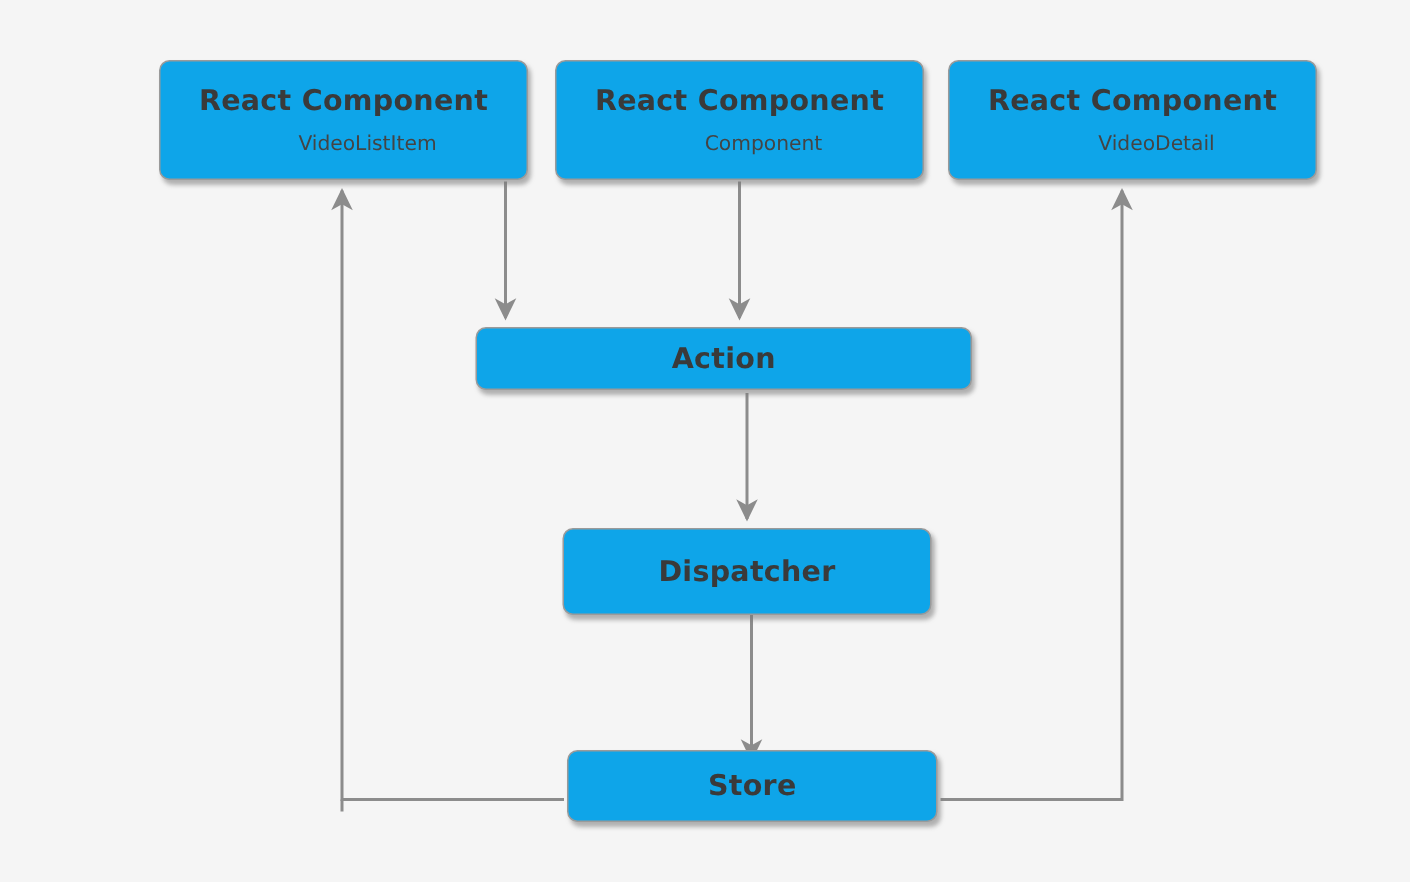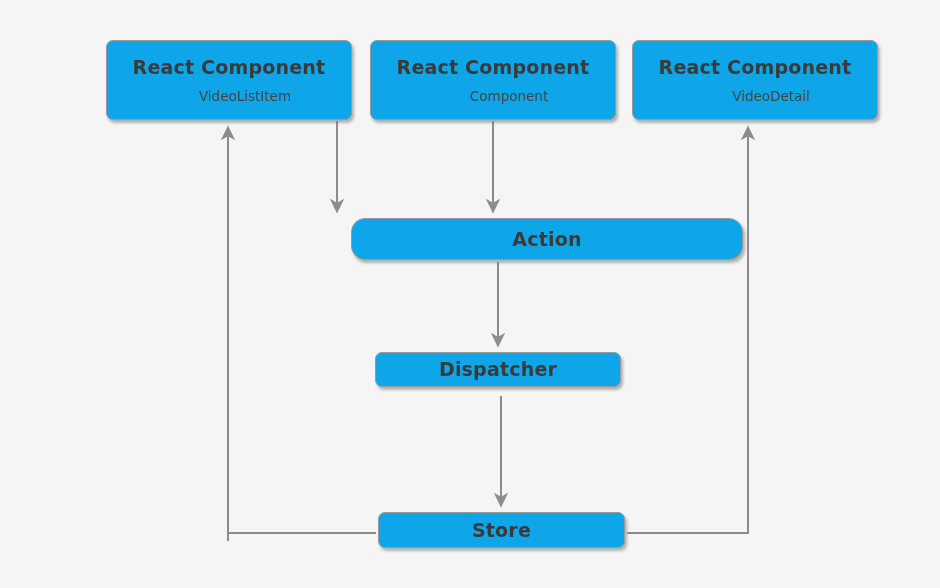--- a/index.html
+++ b/index.html
@@ -59,23 +59,23 @@
     font-weight: bold;
     font-size: 19px;
     color: #3a3a3a;
   }
 
   
   #node-videolistitem { left: 106px; top: 40px;  width: 246px; height: 80px; }
   #node-searchbar     { left: 370px; top: 40px;  width: 246px; height: 80px; }
   #node-videodetail   { left: 632px; top: 40px;  width: 246px; height: 80px; }
 
-  #node-action     { left: 351px; top: 218px; width: 392px; height: 42px; border-radius: 14px; }
-  #node-dispatcher { left: 375px; top: 352px; width: 246px; height: 35px; }
-  #node-store      { left: 378px; top: 512px; width: 247px; height: 36px; }
+  #node-action     { left: 317px; top: 218px; width: 331px; height: 42px; }
+  #node-dispatcher { left: 375px; top: 352px; width: 246px; height: 58px; }
+  #node-store      { left: 378px; top: 500px; width: 247px; height: 48px; }
 </style>
 </head>
 <body>
 
 <div id="stage">
 
   <svg id="edges" viewBox="0 0 940 588" width="940" height="588">
     <defs>
       <marker id="arrowhead" markerWidth="9" markerHeight="9" refX="7.2" refY="4.5" orient="auto" markerUnits="strokeWidth">
         <path d="M0.6,0.9 L8,4.5 L0.6,8.1 L2.6,4.5 Z" fill="#8c8c8c"></path>

